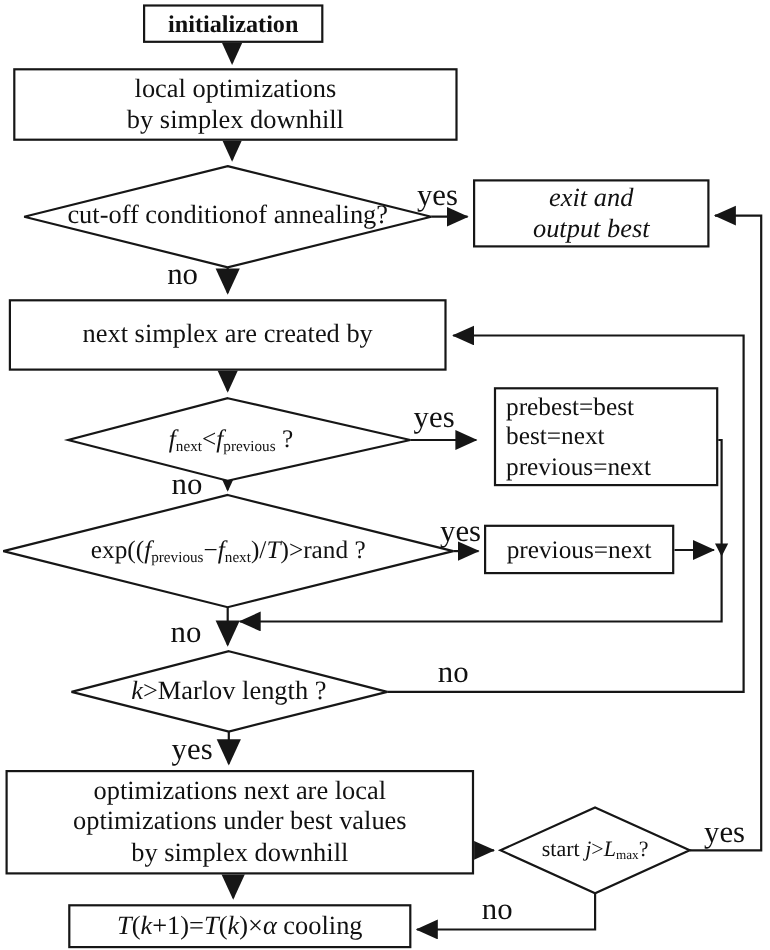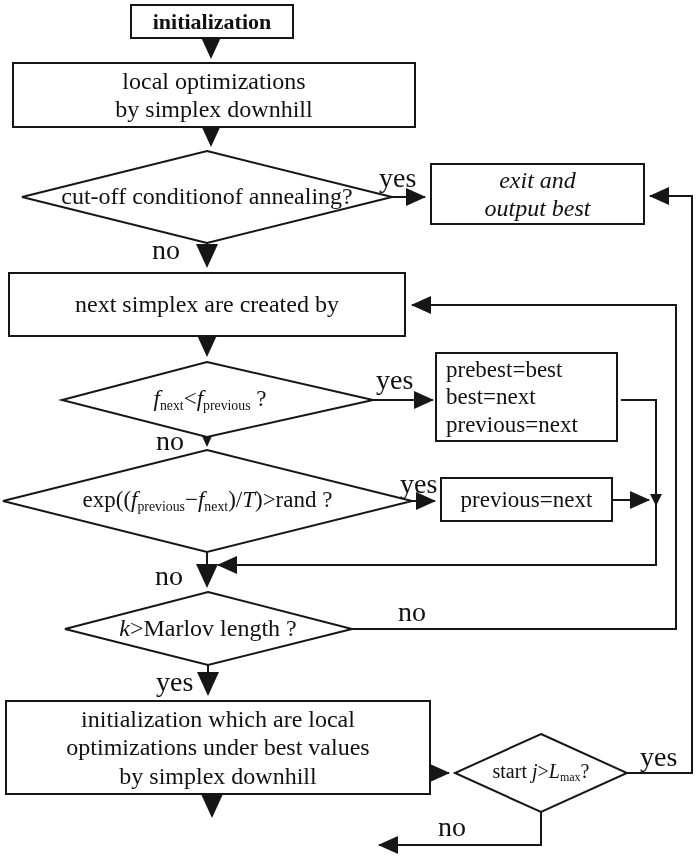--- a/index.html
+++ b/index.html
@@ -91,36 +91,39 @@
 
   <div class="node f24" style="left:430px;top:163px;width:215px;height:62px;font-style:italic;">
       <div class="tline"><span>exit and</span></div>
       <div class="tline"><span>output best</span></div>
     </div>
 
   <div class="node f24" style="left:8px;top:272px;width:398px;height:65px;">
       <div class="tline"><span>next simplex are created by</span></div>
     </div>
 
-  <div class="node f23 leftal" style="left:435px;top:352px;width:183px;height:90px;">
+  <div class="node f23 leftal" style="left:449px;top:352px;width:204px;height:90px;">
       <div class="tline"><span>prebest=best</span></div>
       <div class="tline"><span>best=next</span></div>
       <div class="tline"><span>previous=next</span></div>
     </div>
 
   <div class="node f23" style="left:440px;top:477px;width:173px;height:45px;">
       <div class="tline"><span>previous=next</span></div>
     </div>
 
   <div class="node f24" style="left:5px;top:700px;width:426px;height:95px;">
-      <div class="tline"><span>initialization which are local</span></div>
+      <div class="tline"><span>optimizations next are local</span></div>
       <div class="tline"><span>optimizations under best values</span></div>
       <div class="tline"><span>by simplex downhill</span></div>
     </div>
 
+  <div class="node f24" style="left:62px;top:822px;width:312px;height:40px;">
+      <div class="tline"><span class="it">T</span><span>(</span><span class="it">k</span><span>+1)=</span><span class="it">T</span><span>(</span><span class="it">k</span><span>)×</span><span class="it">α</span><span> cooling</span></div>
+    </div>
 
   <div class="dtext f24" style="left:57px;top:158px;width:300px;height:78px;">
       <div class="tline"><span>cut-off condition</span></div>
       <div class="tline"><span>of annealing?</span></div>
     </div>
 
   <div class="dtext f23" style="left:85px;top:378px;width:250px;height:44px;">
       <div class="tline"><span class="it">f</span><span class="sb">next</span><span>&lt;</span><span class="it">f</span><span class="sb">previous</span><span> ?</span></div>
     </div>
 

